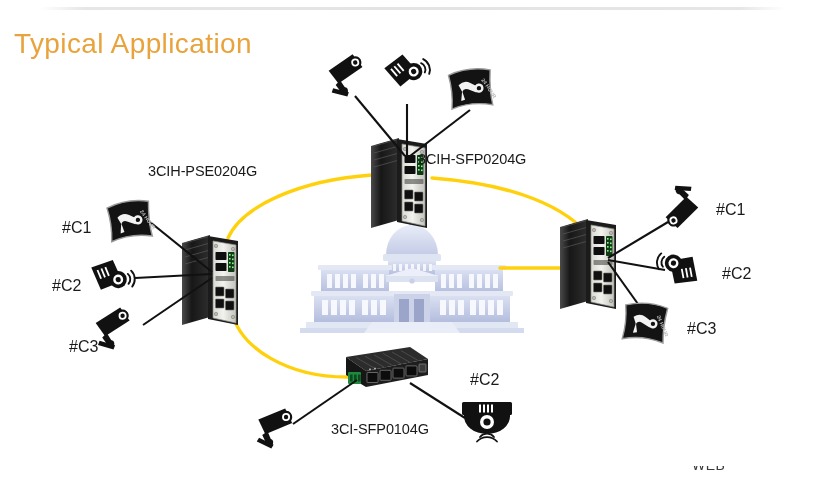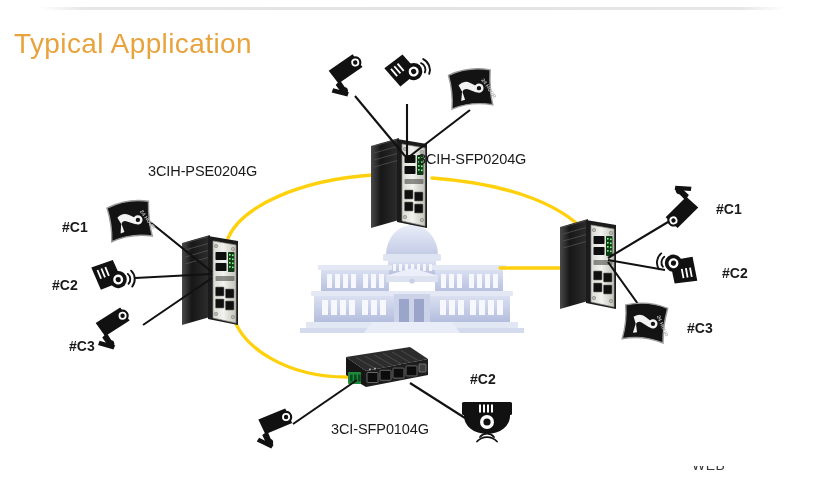--- a/index.html
+++ b/index.html
@@ -46,21 +46,21 @@
     height: 482px;
   }
   
   .lbl {
     position: absolute;
     color: #1a1a1a;
     white-space: nowrap;
     font-family: "Liberation Sans", sans-serif;
   }
   .dev-lbl { font-size: 14.5px; letter-spacing: -0.1px; }
-  .cam-lbl { font-size: 14px; font-weight: bold; }
+  .cam-lbl { font-size: 16px; }
   #lbl-sw-left   { left: 148px; top: 163px; }
   #lbl-sw-top    { left: 418px; top: 151px; text-align: right; }
   #lbl-sw-bottom { left: 331px; top: 421px; }
   #lbl-l-c1 { left: 62px;  top: 219px; }
   #lbl-l-c2 { left: 52px;  top: 277px; }
   #lbl-l-c3 { left: 69px;  top: 338px; }
   #lbl-r-c1 { left: 716px; top: 201px; }
   #lbl-r-c2 { left: 722px; top: 265px; }
   #lbl-r-c3 { left: 687px; top: 320px; }
   #lbl-b-c2 { left: 470px; top: 371px; }

